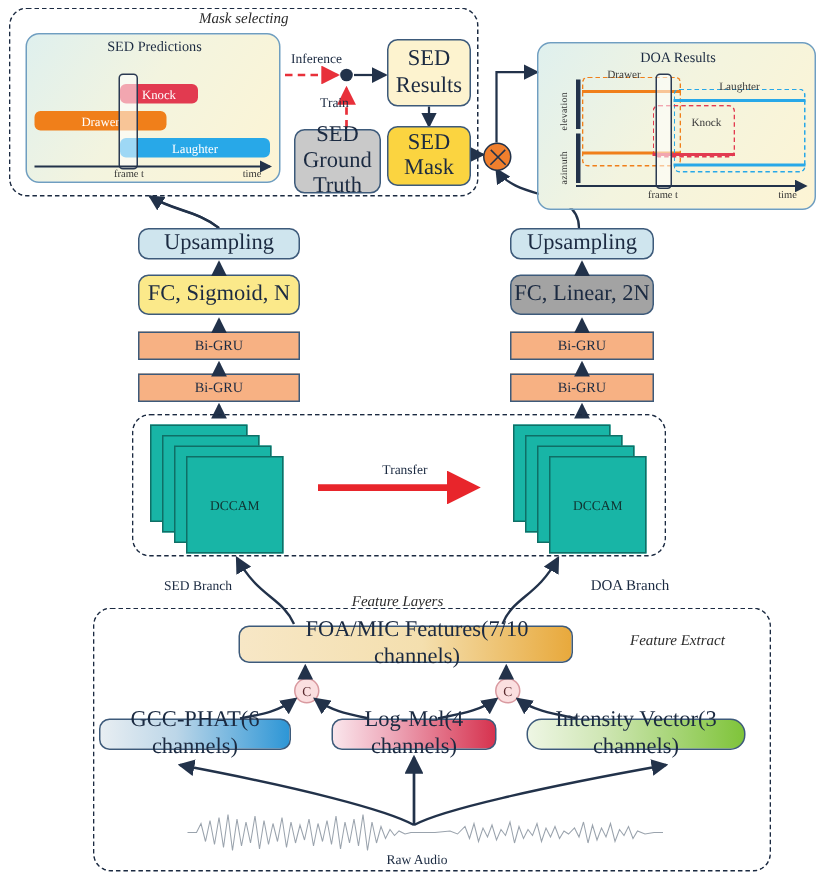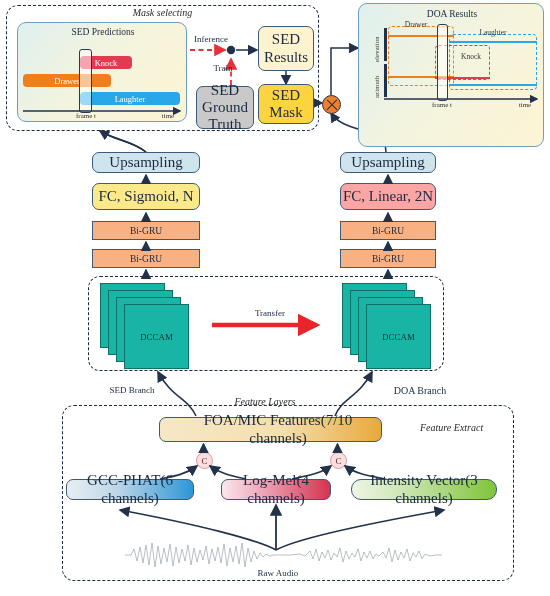--- a/index.html
+++ b/index.html
@@ -106,21 +106,21 @@
   <span>Truth</span>
 </div>
 
 <div class="abs rbox" style="left:258px;top:84px;width:56px;height:40px;background:#fbd440;flex-direction:column;">
   <span>SED</span>
   <span>Mask</span>
 </div>
 
 <div class="xnode" style="left:322px;top:95px;"></div>
 
-<div class="abs" style="left:358px;top:3px;width:186px;height:144px;border:1.1px solid #6f9ec0;border-radius:9px;
+<div class="abs" style="left:358px;top:28px;width:186px;height:112px;border:1.1px solid #6f9ec0;border-radius:9px;
             background:linear-gradient(125deg,#dff0ee 0%,#f3f4df 45%,#fdf4d4 100%);">
   <div class="abs lbl" style="left:0;top:5px;width:186px;font-size:9.5px;">DOA Results</div>
 
   <div class="abs" style="left:25px;top:24px;width:2.5px;height:33px;background:#22324a;"></div>
   <div class="abs" style="left:25px;top:60px;width:2.5px;height:33px;background:#22324a;"></div>
   <div class="vlab" style="left:14px;top:22px;height:36px;">elevation</div>
   <div class="vlab" style="left:14px;top:60px;height:34px;">azimuth</div>
 
   <div class="abs" style="left:29px;top:22px;width:66px;height:60px;border:1.2px dashed #f07f1a;border-radius:4px;"></div>
   <div class="abs lbl" style="left:32px;top:16px;width:50px;font-size:7.5px;color:#3a3a3a;">Drawer</div>
@@ -149,21 +149,21 @@
   <div class="axlbl" style="left:63px;top:97px;width:40px;text-align:center;">frame t</div>
   <div class="axlbl" style="left:153px;top:97px;width:26px;text-align:center;">time</div>
 </div>
 
 <div class="abs rbox" style="left:92px;top:152px;width:108px;height:21px;background:#cfe5ee;">Upsampling</div>
 <div class="abs rbox" style="left:92px;top:183px;width:108px;height:27px;background:#fbe98a;">FC, Sigmoid, N</div>
 <div class="abs sqbox" style="left:92px;top:221px;width:108px;height:19px;background:#f7b183;">Bi-GRU</div>
 <div class="abs sqbox" style="left:92px;top:249px;width:108px;height:19px;background:#f7b183;">Bi-GRU</div>
 
 <div class="abs rbox" style="left:340px;top:152px;width:96px;height:21px;background:#cfe5ee;">Upsampling</div>
-<div class="abs rbox" style="left:340px;top:183px;width:96px;height:27px;background:#fca5a5;">FC, Linear, 2N</div>
+<div class="abs rbox" style="left:340px;top:183px;width:96px;height:27px;background:#a3a3a3;">FC, Linear, 2N</div>
 <div class="abs sqbox" style="left:340px;top:221px;width:96px;height:19px;background:#f7b183;">Bi-GRU</div>
 <div class="abs sqbox" style="left:340px;top:249px;width:96px;height:19px;background:#f7b183;">Bi-GRU</div>
 
 <svg width="550" height="596">
   <defs>
       <marker id="arN2" markerWidth="7" markerHeight="7" refX="6" refY="3.5" orient="auto">
     <path d="M0,0 L7,3.5 L0,7 z" fill="#22324a"></path>
       </marker>
     </defs>
 

